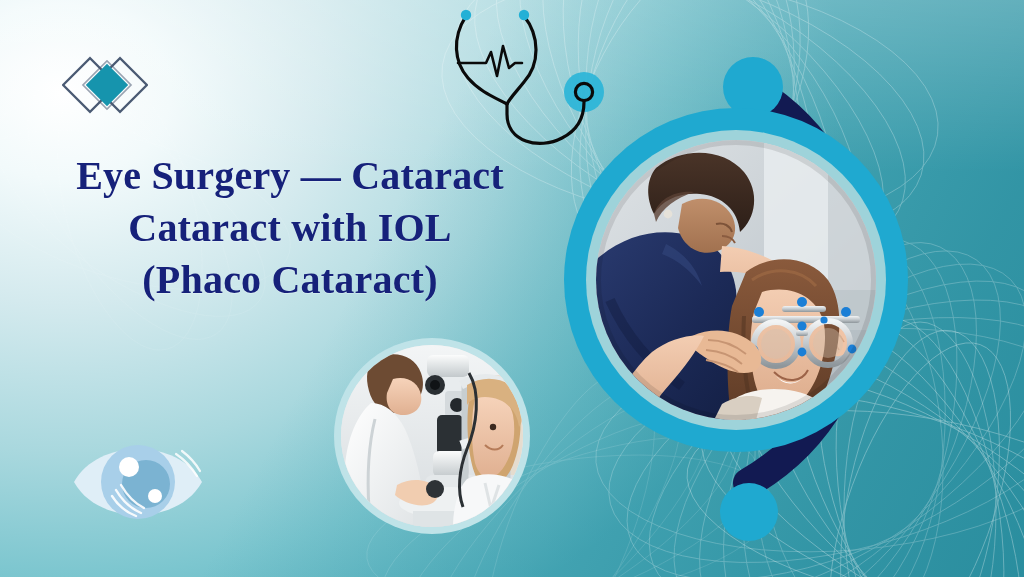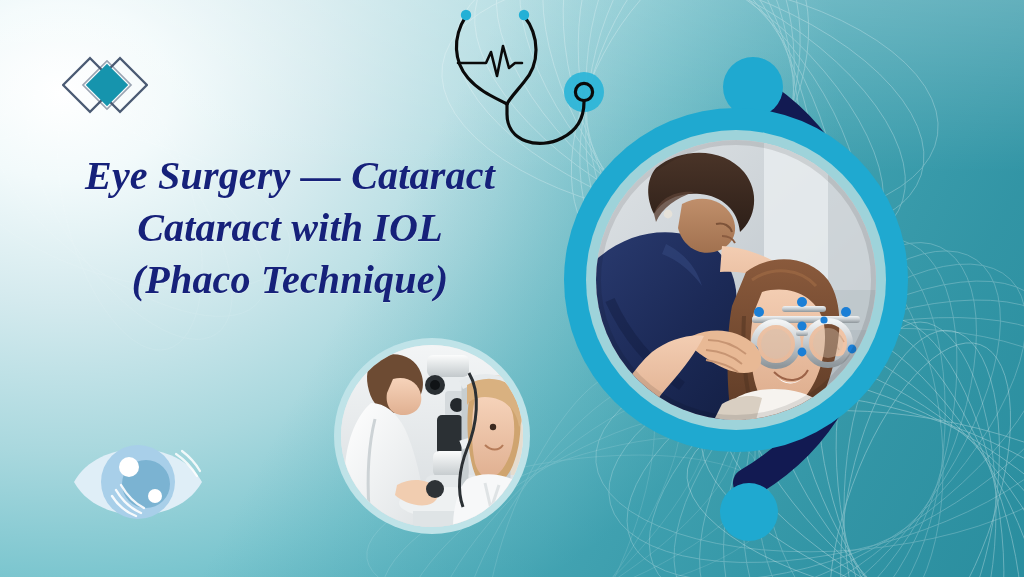--- a/index.html
+++ b/index.html
@@ -7,21 +7,20 @@
     padding: 0;
     background: #ffffff;
   }
   #stage {
     position: relative;
     width: 1024px;
     height: 577px;
     overflow: hidden;
     font-family: "Liberation Serif", serif;
     background: #e5e5e5;
-    font-style: italic;
   }
 
   
   .bg-base {
     position: absolute;
     inset: 0;
     background:
       radial-gradient(ellipse 780px 620px at 6% 16%, #ffffff 0%, #f2fafb 14%, #d4eaee 34%, #a9d8de 58%, #7cc6cf 78%, #4fadbb 100%),
       linear-gradient(125deg, #f7fcfc 0%, #bfe2e7 24%, #86c8d1 48%, #49a5b4 74%, #2a8e9f 100%);
   }
@@ -258,21 +257,21 @@
   <svg class="logo-mark" viewBox="0 0 86 58">
     <rect x="9" y="10" width="38" height="38" transform="rotate(45 28 29)" fill="none" stroke="#4a5a73" stroke-width="2.2"></rect>
     <rect x="39" y="10" width="38" height="38" transform="rotate(45 58 29)" fill="none" stroke="#4a5a73" stroke-width="2.2"></rect>
     <rect x="28" y="12" width="34" height="34" transform="rotate(45 45 29)" fill="none" stroke="#4a5a73" stroke-width="1.6" opacity="0.55"></rect>
     <rect x="30" y="14" width="30" height="30" transform="rotate(45 45 29)" fill="#1694ad"></rect>
   </svg>
 
   <div class="title-block">
     <div class="title-line">Eye Surgery — Cataract</div>
     <div class="title-line">Cataract with IOL</div>
-    <div class="title-line">(Phaco Technique)</div>
+    <div class="title-line">(Phaco Cataract)</div>
   </div>
 
   <svg class="eye-mark" viewBox="0 0 132 112">
     <path d="M2 58 C 26 14, 106 14, 130 58 C 106 102, 26 102, 2 58 Z" fill="#dfeef7"></path>
     <circle cx="66" cy="58" r="37" fill="#a8cfe9"></circle>
     <circle cx="74" cy="60" r="24" fill="#7bb3d2"></circle>
     <circle cx="57" cy="43" r="10" fill="#ffffff"></circle>
     <circle cx="83" cy="72" r="7" fill="#ffffff"></circle>
     <g fill="none" stroke="#ffffff" stroke-width="2.4" stroke-linecap="round" opacity="0.9">
       <path d="M40 72 C 47 83, 56 89, 64 92"></path>

